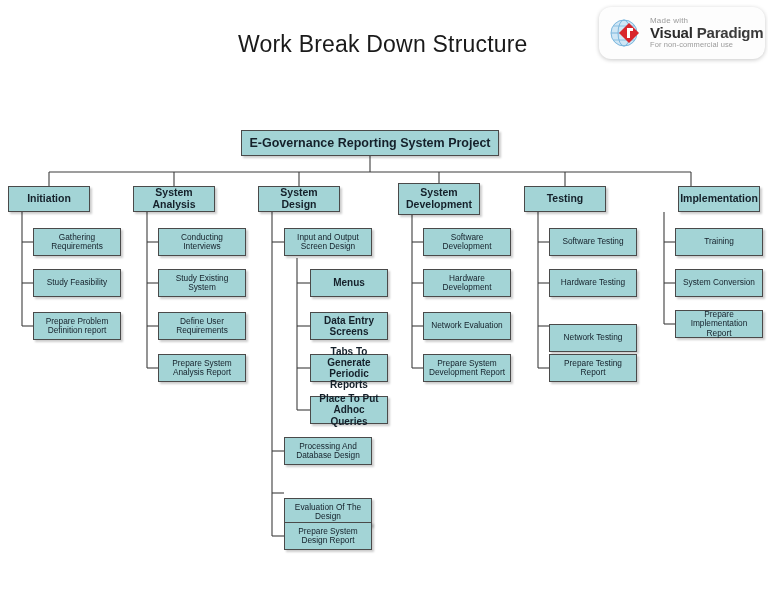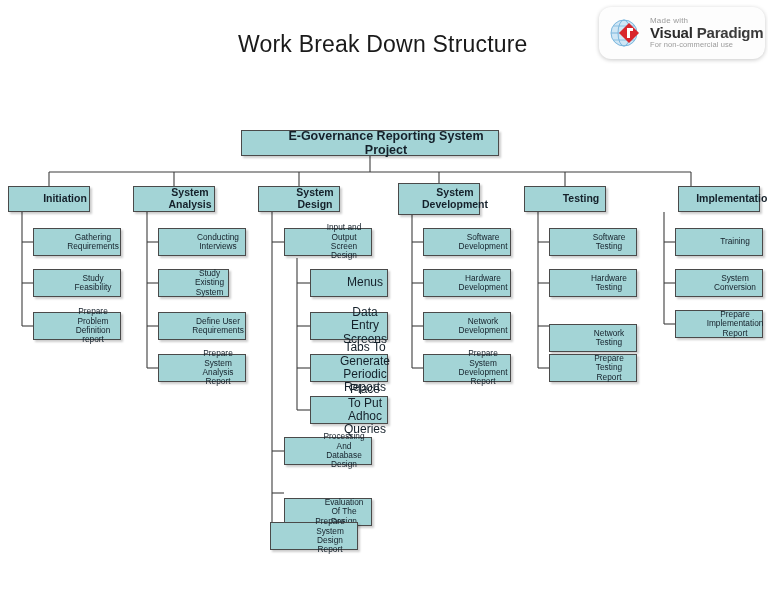--- a/index.html
+++ b/index.html
@@ -101,39 +101,38 @@
     box-sizing: border-box;
     background: #a3d4d6;
     border: 1.4px solid #4a4a4a;
     box-shadow: 2px 2px 2px rgba(0,0,0,0.20);
     display: flex;
     align-items: center;
     justify-content: center;
     text-align: center;
     line-height: 1.12;
     color: #14202a;
-    padding-left: 32px;
   }
   .node span { display: block; padding: 0 3px; }
 
   .node.root {
     font-size: 12.5px;
     font-weight: bold;
   }
   .node.lvl1 {
     font-size: 10.5px;
     font-weight: bold;
   }
   .node.lvl2 {
     font-size: 8.3px;
     font-weight: 400;
   }
   .node.lvl3 {
-    font-size: 12px;
-    font-weight: 400;
+    font-size: 10px;
+    font-weight: 700;
   }
 </style>
 </head>
 <body>
 
 <div id="canvas">
 
   <div id="page-title">Work Break Down Structure</div>
 
   <div id="watermark">
@@ -238,21 +237,21 @@
   <div class="node lvl2" style="left:33px; top:269px; width:88px; height:28px;">
     <span>Study Feasibility</span>
   </div>
   <div class="node lvl2" style="left:33px; top:312px; width:88px; height:28px;">
     <span>Prepare Problem Definition report</span>
   </div>
 
   <div class="node lvl2" style="left:158px; top:228px; width:88px; height:28px;">
     <span>Conducting Interviews</span>
   </div>
-  <div class="node lvl2" style="left:158px; top:269px; width:71px; height:28px;">
+  <div class="node lvl2" style="left:158px; top:269px; width:88px; height:28px;">
     <span>Study Existing System</span>
   </div>
   <div class="node lvl2" style="left:158px; top:312px; width:88px; height:28px;">
     <span>Define User Requirements</span>
   </div>
   <div class="node lvl2" style="left:158px; top:354px; width:88px; height:28px;">
     <span>Prepare System Analysis Report</span>
   </div>
 
   <div class="node lvl2" style="left:284px; top:228px; width:88px; height:28px;">
@@ -269,32 +268,32 @@
   </div>
   <div class="node lvl3" style="left:310px; top:396px; width:78px; height:28px;">
     <span>Place To Put Adhoc Queries</span>
   </div>
   <div class="node lvl2" style="left:284px; top:437px; width:88px; height:28px;">
     <span>Processing And Database Design</span>
   </div>
   <div class="node lvl2" style="left:284px; top:498px; width:88px; height:28px;">
     <span>Evaluation Of The Design</span>
   </div>
-  <div class="node lvl2" style="left:270px; top:522px; width:88px; height:28px;">
+  <div class="node lvl2" style="left:284px; top:522px; width:88px; height:28px;">
     <span>Prepare System Design Report</span>
   </div>
 
   <div class="node lvl2" style="left:423px; top:228px; width:88px; height:28px;">
     <span>Software Development</span>
   </div>
   <div class="node lvl2" style="left:423px; top:269px; width:88px; height:28px;">
     <span>Hardware Development</span>
   </div>
   <div class="node lvl2" style="left:423px; top:312px; width:88px; height:28px;">
-    <span>Network Development</span>
+    <span>Network Evaluation</span>
   </div>
   <div class="node lvl2" style="left:423px; top:354px; width:88px; height:28px;">
     <span>Prepare System Development Report</span>
   </div>
 
   <div class="node lvl2" style="left:549px; top:228px; width:88px; height:28px;">
     <span>Software Testing</span>
   </div>
   <div class="node lvl2" style="left:549px; top:269px; width:88px; height:28px;">
     <span>Hardware Testing</span>

